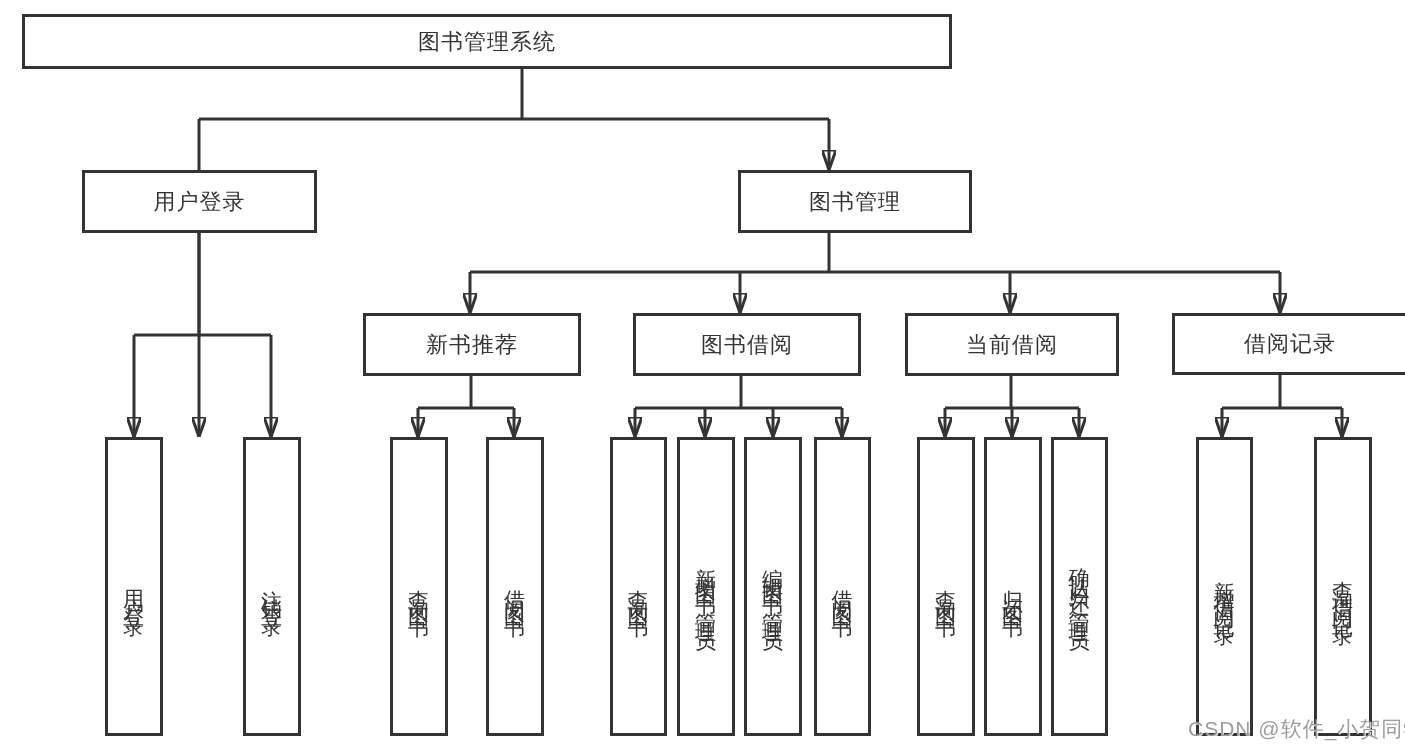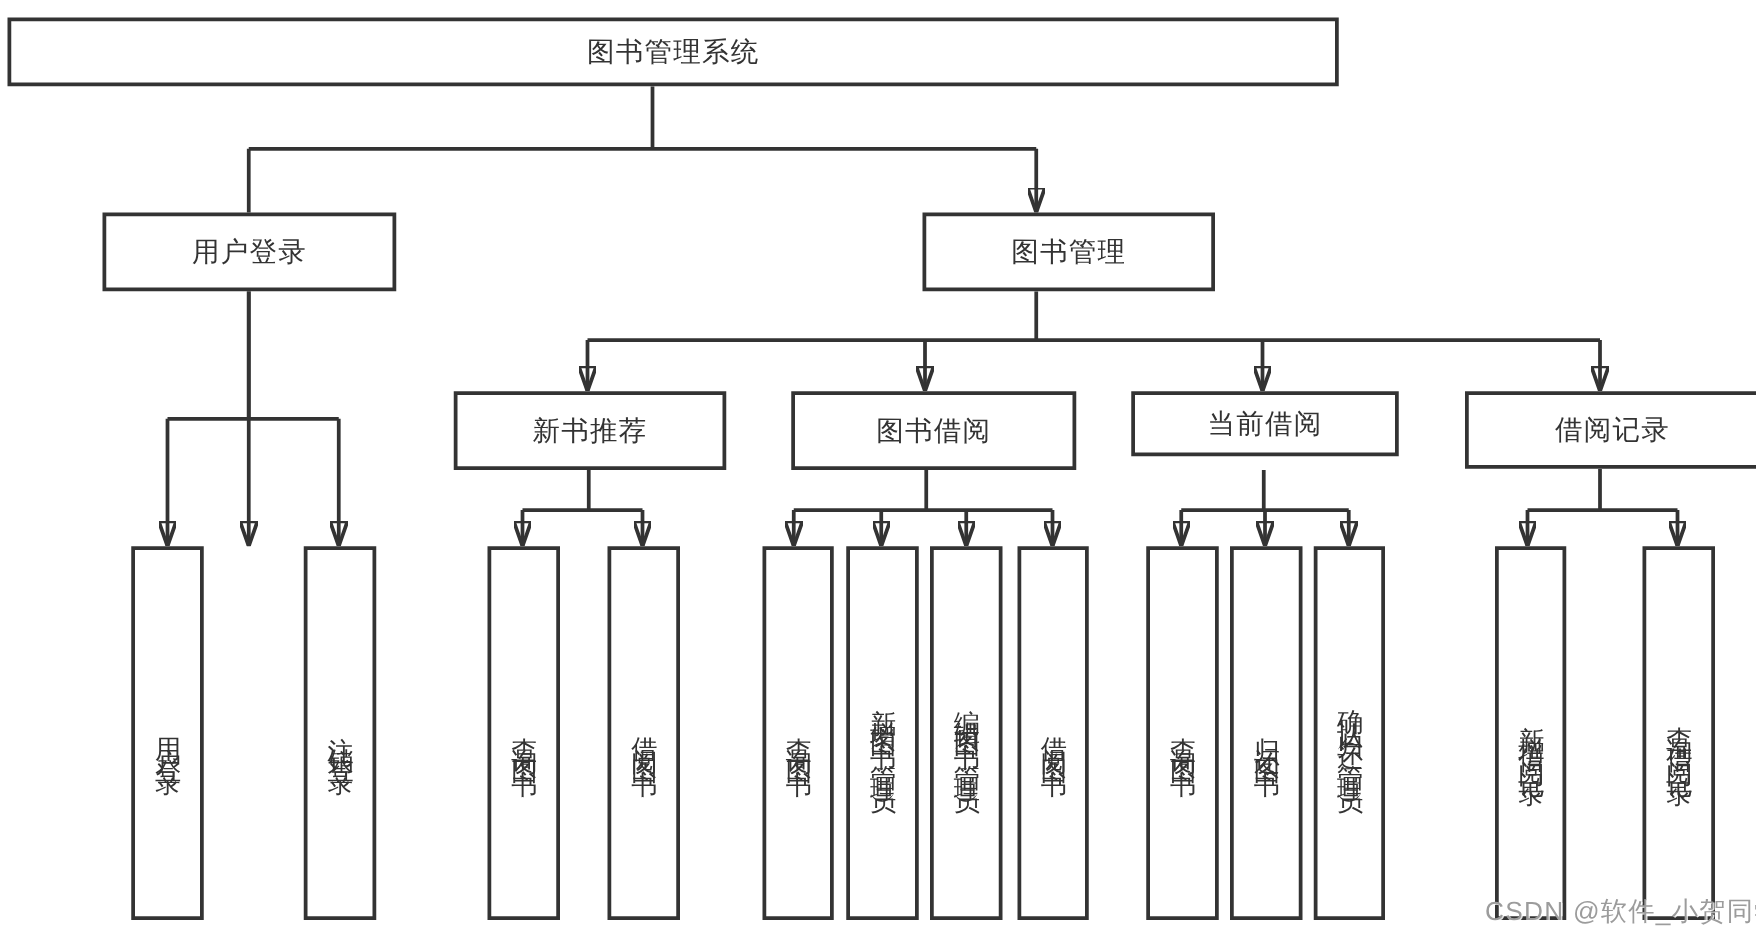--- a/index.html
+++ b/index.html
@@ -100,38 +100,38 @@
     <path d="M945,408 V437" marker-end="url(#arrow)"></path>
     <path d="M1012,408 V437" marker-end="url(#arrow)"></path>
     <path d="M1079,408 V437" marker-end="url(#arrow)"></path>
 
     <path d="M1280,375 V408"></path>
     <path d="M1222,408 H1342"></path>
     <path d="M1222,408 V437" marker-end="url(#arrow)"></path>
     <path d="M1342,408 V437" marker-end="url(#arrow)"></path>
   </svg>
 
-  <div class="hbox" style="left:6px;top:14px;width:1065px;height:55px;">
+  <div class="hbox" style="left:22px;top:14px;width:930px;height:55px;">
     <span>图书管理系统</span>
   </div>
 
   <div class="hbox" style="left:82px;top:170px;width:235px;height:63px;">
     <span>用户登录</span>
   </div>
   <div class="hbox" style="left:711px;top:170px;width:234px;height:63px;margin-left:27px;">
     <span>图书管理</span>
   </div>
 
   <div class="hbox" style="left:363px;top:313px;width:218px;height:63px;">
     <span>新书推荐</span>
   </div>
   <div class="hbox" style="left:633px;top:313px;width:228px;height:63px;">
     <span>图书借阅</span>
   </div>
-  <div class="hbox" style="left:905px;top:313px;width:214px;height:52px;">
+  <div class="hbox" style="left:905px;top:313px;width:214px;height:63px;">
     <span>当前借阅</span>
   </div>
   <div class="hbox" style="left:1172px;top:313px;width:236px;height:62px;">
     <span>借阅记录</span>
   </div>
 
   <div class="vbox" style="left:105px;top:437px;width:58px;height:299px;">
     <span class="vtext">用户登录</span>
   </div>
   <div class="vbox" style="left:243px;top:437px;width:58px;height:299px;">

